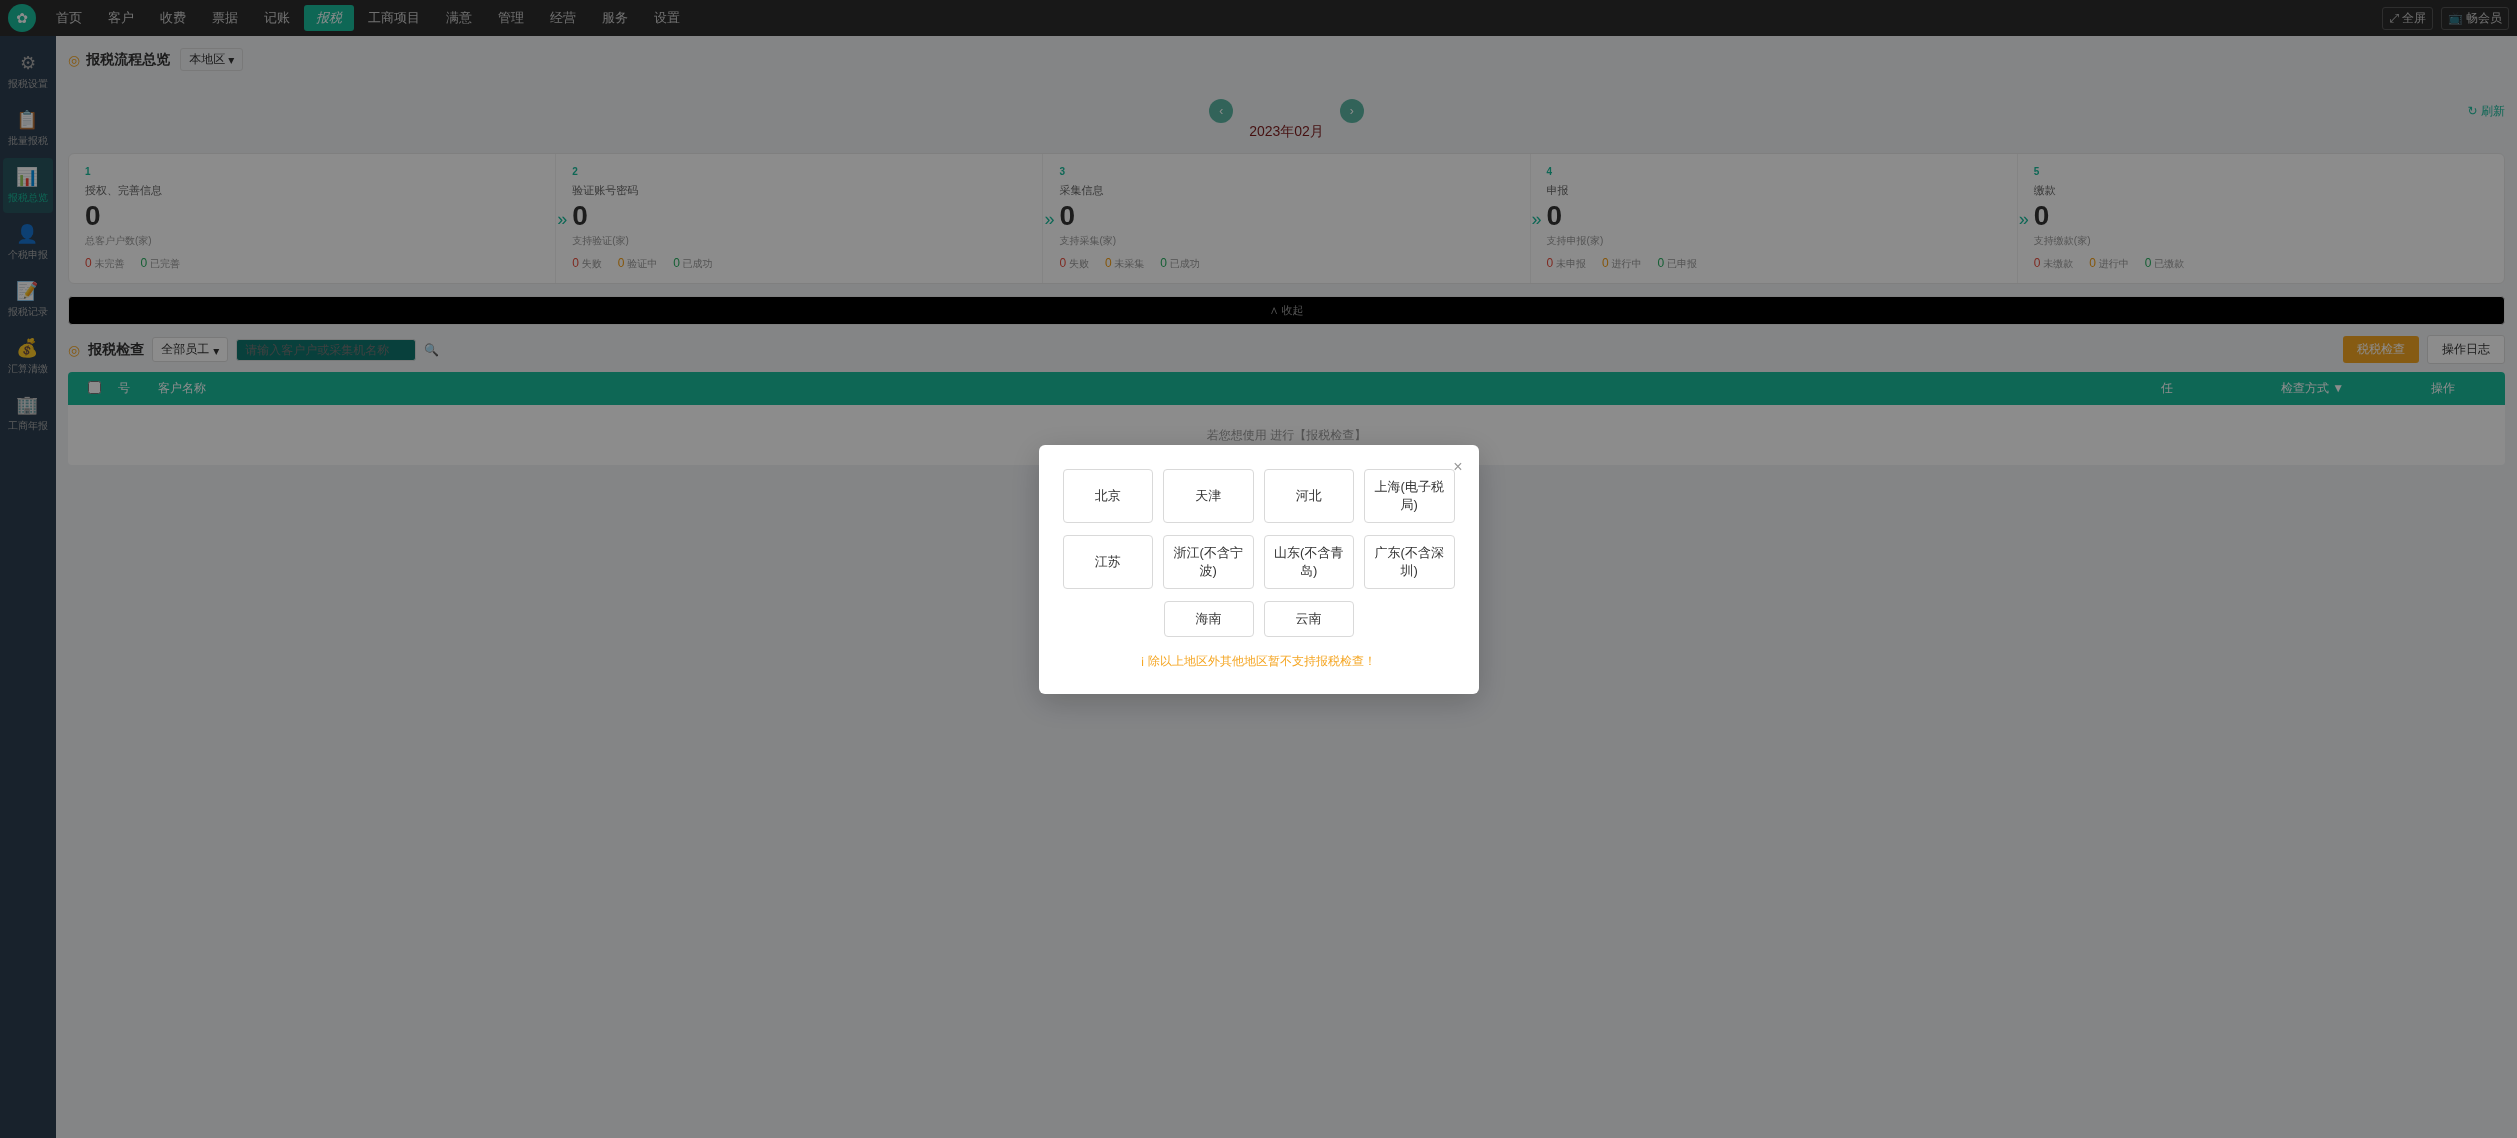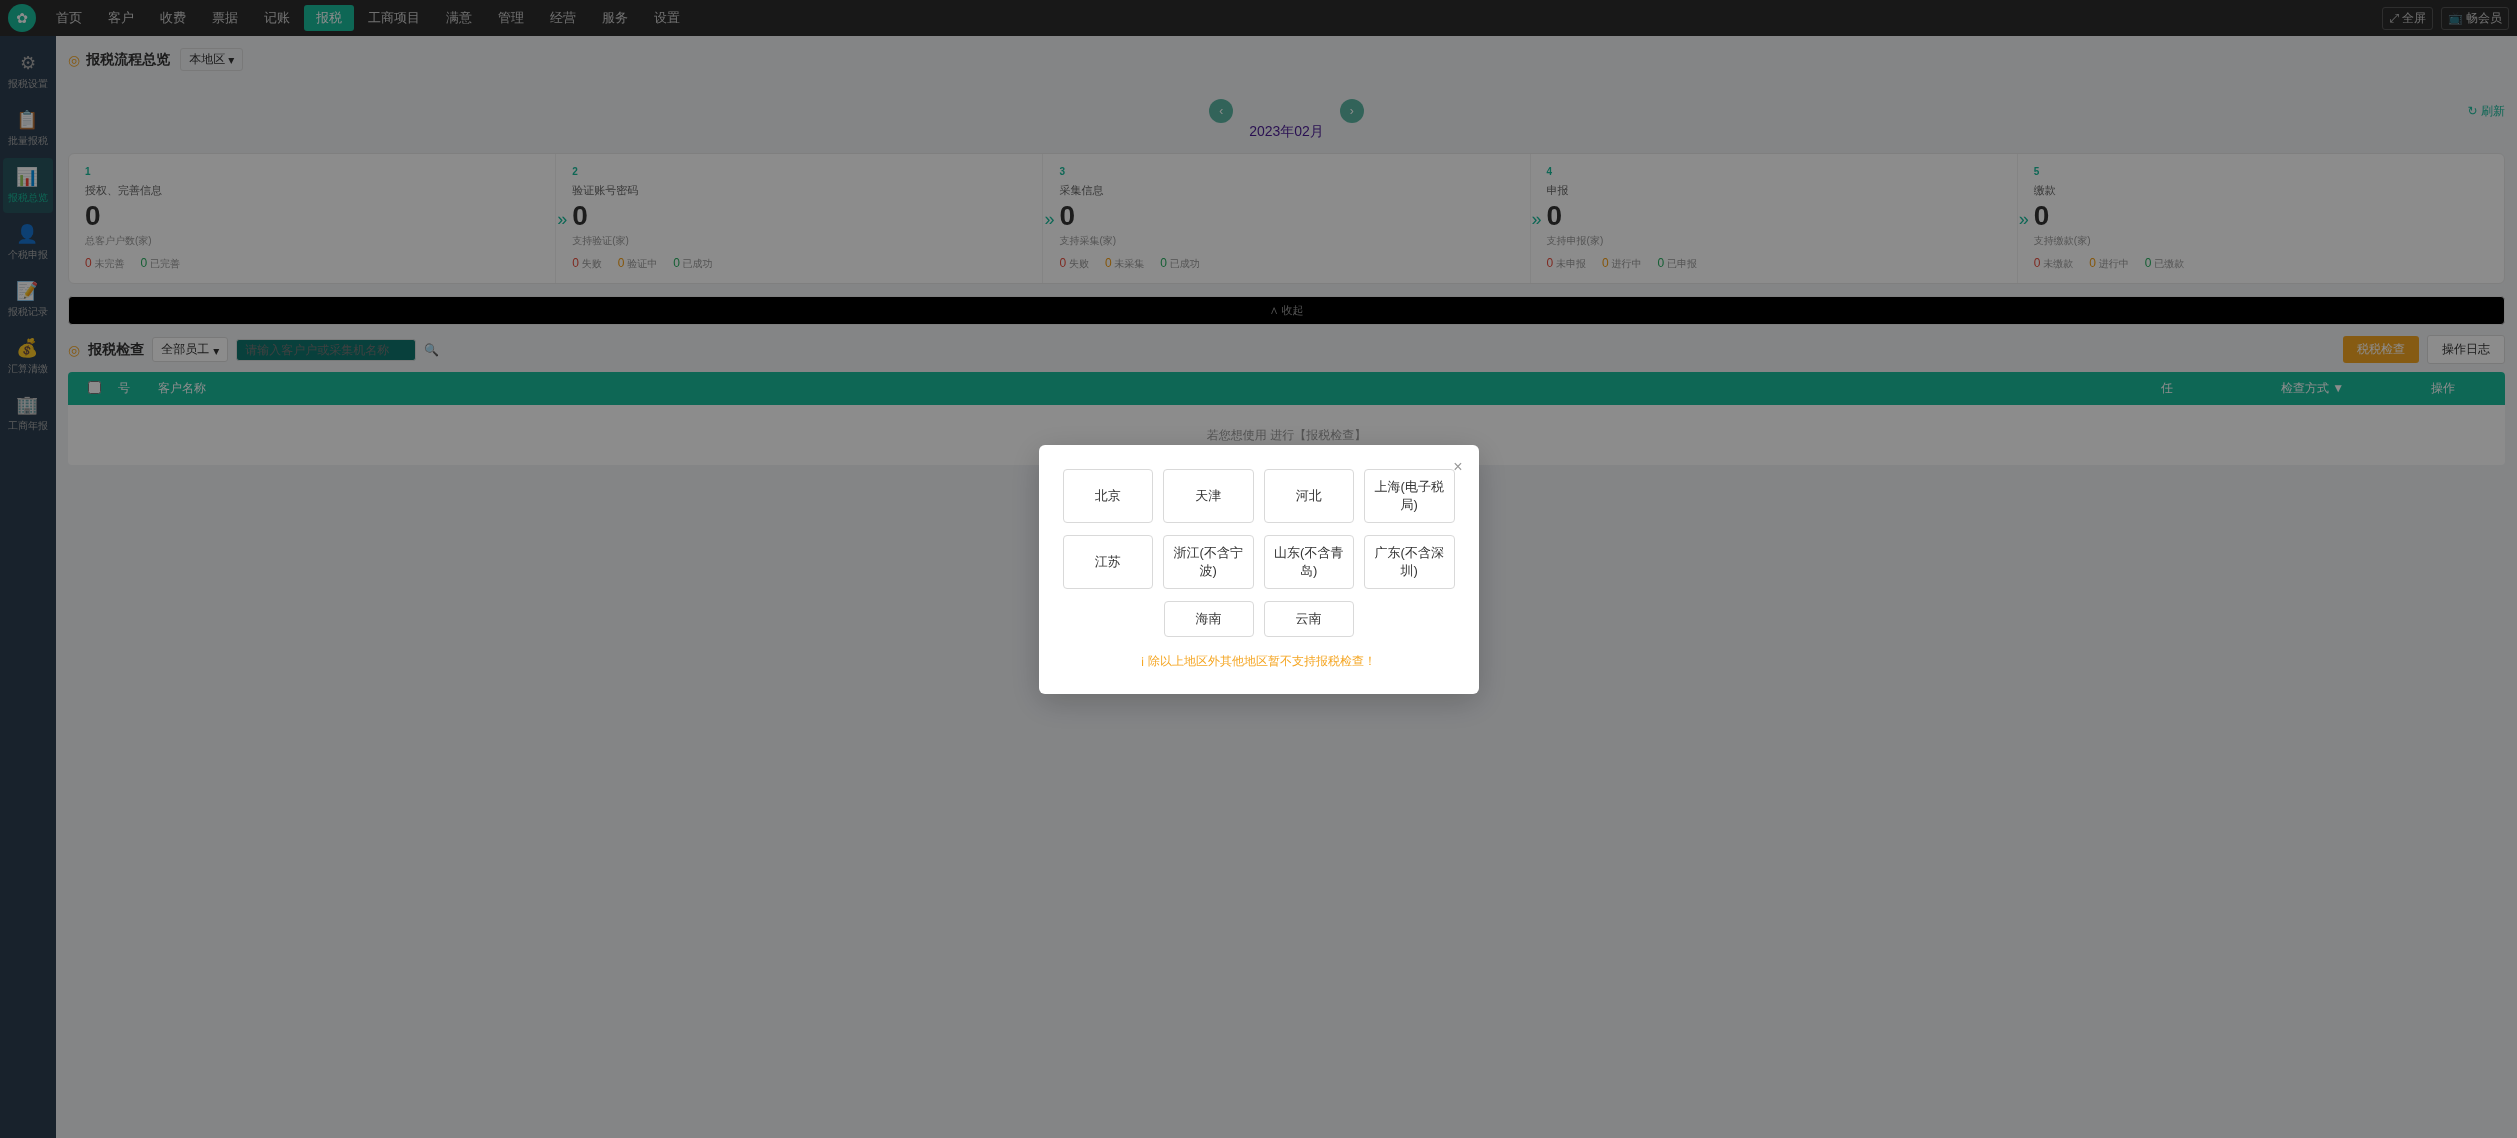--- a/index.html
+++ b/index.html
@@ -21,21 +21,21 @@
       display: flex; align-items: center; justify-content: center;
       color: white; font-size: 14px; margin-right: 8px;
       flex-shrink: 0;
     }
     .top-nav-items {
       display: flex; align-items: center; gap: 2px; flex: 1;
     }
     .top-nav-item {
       color: #ccc; padding: 4px 12px; border-radius: 3px; cursor: pointer; font-size: 13px;
     }
-    .top-nav-item.active { background: #1abc9c; color: #fff; }
+    .top-nav-item.active { background: #1abc9c; color: #fff; font-style: italic; }
     .top-nav-right {
       display: flex; align-items: center; gap: 8px; color: #ccc; font-size: 12px;
     }
     .top-nav-right-btn {
       display: flex; align-items: center; gap: 3px; cursor: pointer; padding: 2px 6px;
       border: 1px solid #555; border-radius: 3px; color: #ccc;
     }
 
     
     .layout { display: flex; height: calc(100vh - 36px); }
@@ -71,21 +71,21 @@
 
     
     .month-nav {
       display: flex; align-items: center; justify-content: center; gap: 16px;
       margin-bottom: 12px; position: relative;
     }
     .month-nav-btn {
       width: 24px; height: 24px; border-radius: 50%; background: #5bb5a2;
       display: flex; align-items: center; justify-content: center; cursor: pointer; color: white;
     }
-    .month-text { font-size: 14px; color: #4c1d95; margin-top: 42px; }
+    .month-text { font-size: 14px; color: #7f1d1d; margin-top: 42px; }
     .refresh-btn { position: absolute; right: 0; color: #1abc9c; cursor: pointer; font-size: 12px; }
 
     
     .flow-cards { display: flex; gap: 0; margin-bottom: 12px; background: white; border-radius: 6px; overflow: hidden; border: 1px solid #e8e8e8; }
     .flow-card {
       flex: 1; padding: 12px 16px; position: relative; border-right: 1px solid #f0f0f0;
     }
     .flow-card:last-child { border-right: none; }
     .flow-card-num { font-size: 10px; color: #1abc9c; font-weight: bold; margin-bottom: 6px; }
     .flow-card-title { font-size: 11px; color: #666; margin-bottom: 4px; }

